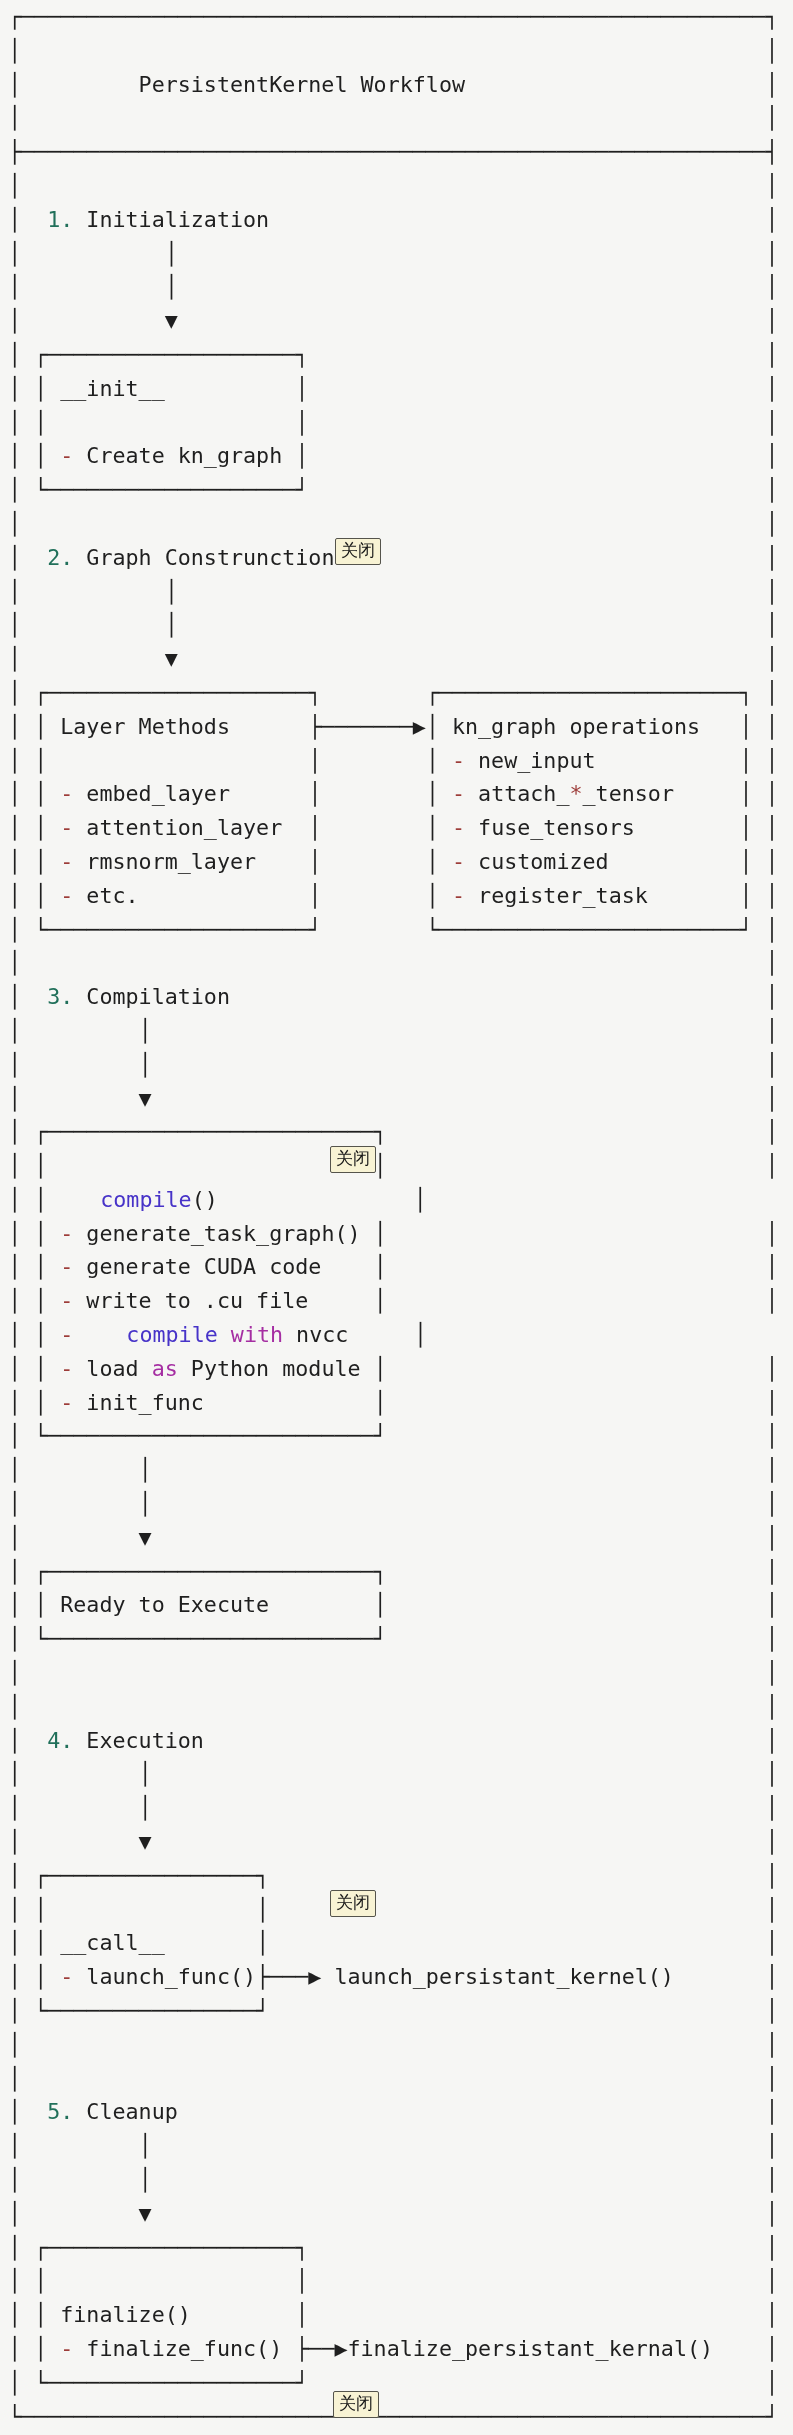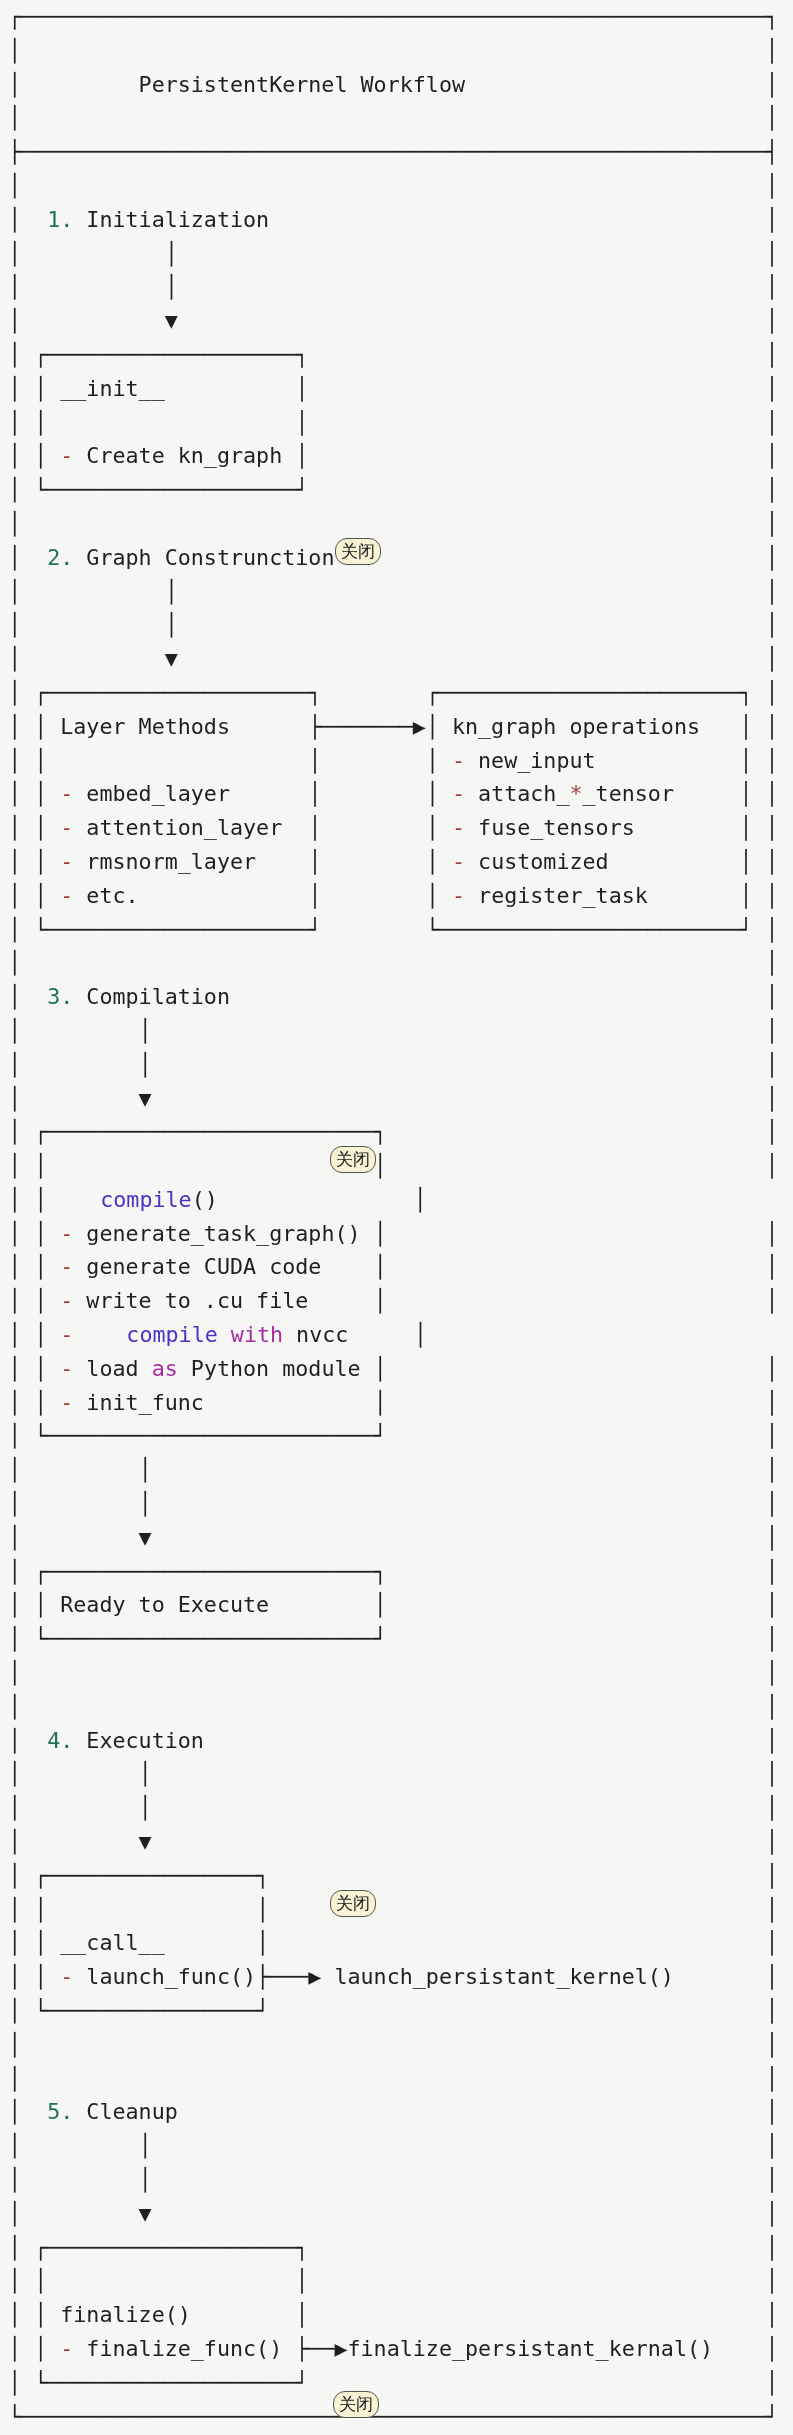--- a/index.html
+++ b/index.html
@@ -6,23 +6,23 @@
   .stage{position:relative;width:793px;height:2435px;background:#f6f6f4;overflow:hidden;}
   pre.art{margin:0;padding:0 0 0 8px;font-family:"DejaVu Sans Mono","Liberation Mono",monospace;
           font-size:21.7px;line-height:33.8px;letter-spacing:0;color:var(--text,#1f1f1f);}
   pre.art .row{height:33.8px;white-space:pre;}
   .d{color:var(--text,#1f1f1f);}
   .g{color:var(--green,#21705a);}
   .r{color:var(--red,#9d3c39);}
   .f{color:var(--func,#4733c8);margin-left:40px;}
   .k{color:var(--keyword,#a52ea2);margin-top:44px;}
   button.badge{position:absolute;box-sizing:border-box;display:inline-block;
-      font-family:Liberation Sans, sans-serif;font-size:17px;line-height:1;
+      font-family:Liberation Mono, monospace;font-size:17px;line-height:1;
       padding:4px 5px;background:var(--badgeBg,#f8f3d4);border:1px solid var(--badgeBorder,#55544c);
-      color:var(--badgeText,#151515);border-radius:12px;cursor:pointer;margin:0;}
+      color:var(--badgeText,#151515);border-radius:2px;cursor:pointer;margin:0;}
 </style>
 </head>
 <body>
 
 <div class="stage" style="background: rgb(246, 246, 244);">
   <pre class="art"><div class="row"><span class="d">┌</span><span class="d">─────────────────────────────────────────────────────────</span><span class="d">┐</span></div><div class="row"><span class="d">│</span><span class="d">                                                         </span><span class="d">│</span></div><div class="row"><span class="d">│         PersistentKernel Workflow</span><span class="d">                       </span><span class="d">│</span></div><div class="row"><span class="d">│</span><span class="d">                                                         </span><span class="d">│</span></div><div class="row"><span class="d">├</span><span class="d">─────────────────────────────────────────────────────────</span><span class="d">┤</span></div><div class="row"><span class="d">│</span><span class="d">                                                         </span><span class="d">│</span></div><div class="row"><span class="d">│  </span><span class="g">1.</span><span class="d"> Initialization</span><span class="d">                                      </span><span class="d">│</span></div><div class="row"><span class="d">│           │</span><span class="d">                                             </span><span class="d">│</span></div><div class="row"><span class="d">│           │</span><span class="d">                                             </span><span class="d">│</span></div><div class="row"><span class="d">│           ▼</span><span class="d">                                             </span><span class="d">│</span></div><div class="row"><span class="d">│ ┌───────────────────┐</span><span class="d">                                   </span><span class="d">│</span></div><div class="row"><span class="d">│ │ __init__          │</span><span class="d">                                   </span><span class="d">│</span></div><div class="row"><span class="d">│ │                   │</span><span class="d">                                   </span><span class="d">│</span></div><div class="row"><span class="d">│ │ </span><span class="r">-</span><span class="d"> Create kn_graph │</span><span class="d">                                   </span><span class="d">│</span></div><div class="row"><span class="d">│ └───────────────────┘</span><span class="d">                                   </span><span class="d">│</span></div><div class="row"><span class="d">│</span><span class="d">                                                         </span><span class="d">│</span></div><div class="row"><span class="d">│  </span><span class="g">2.</span><span class="d"> Graph Construnction</span><span class="d">                                 </span><span class="d">│</span></div><div class="row"><span class="d">│           │</span><span class="d">                                             </span><span class="d">│</span></div><div class="row"><span class="d">│           │</span><span class="d">                                             </span><span class="d">│</span></div><div class="row"><span class="d">│           ▼</span><span class="d">                                             </span><span class="d">│</span></div><div class="row"><span class="d">│ ┌────────────────────┐        ┌───────────────────────┐ </span><span class="d">│</span></div><div class="row"><span class="d">│ │ Layer Methods      ├───────▶</span><span class="d">│ kn_graph operations   │ </span><span class="d">│</span></div><div class="row"><span class="d">│ │                    │        │ </span><span class="r">-</span><span class="d"> new_input</span><span class="d">           │ </span><span class="d">│</span></div><div class="row"><span class="d">│ │ </span><span class="r">-</span><span class="d"> embed_layer      │        │ </span><span class="r">-</span><span class="d"> attach_</span><span class="r">*</span><span class="d">_tensor     │ </span><span class="d">│</span></div><div class="row"><span class="d">│ │ </span><span class="r">-</span><span class="d"> attention_layer  │        │ </span><span class="r">-</span><span class="d"> fuse_tensors        │ </span><span class="d">│</span></div><div class="row"><span class="d">│ │ </span><span class="r">-</span><span class="d"> rmsnorm_layer    │        │ </span><span class="r">-</span><span class="d"> customized          │ </span><span class="d">│</span></div><div class="row"><span class="d">│ │ </span><span class="r">-</span><span class="d"> etc.             │        │ </span><span class="r">-</span><span class="d"> register_task       │ </span><span class="d">│</span></div><div class="row"><span class="d">│ └────────────────────┘        └───────────────────────┘ </span><span class="d">│</span></div><div class="row"><span class="d">│</span><span class="d">                                                         </span><span class="d">│</span></div><div class="row"><span class="d">│  </span><span class="g">3.</span><span class="d"> Compilation</span><span class="d">                                         </span><span class="d">│</span></div><div class="row"><span class="d">│         │</span><span class="d">                                               </span><span class="d">│</span></div><div class="row"><span class="d">│         │</span><span class="d">                                               </span><span class="d">│</span></div><div class="row"><span class="d">│         ▼</span><span class="d">                                               </span><span class="d">│</span></div><div class="row"><span class="d">│ ┌─────────────────────────┐</span><span class="d">                             </span><span class="d">│</span></div><div class="row"><span class="d">│ │                         │</span><span class="d">                             </span><span class="d">│</span></div><div class="row"><span class="d">│ │ </span><span class="f">compile</span><span class="d">()               │</span><span class="d">                             </span><span class="d">│</span></div><div class="row"><span class="d">│ │ </span><span class="r">-</span><span class="d"> generate_task_graph() │</span><span class="d">                             </span><span class="d">│</span></div><div class="row"><span class="d">│ │ </span><span class="r">-</span><span class="d"> generate CUDA code    │</span><span class="d">                             </span><span class="d">│</span></div><div class="row"><span class="d">│ │ </span><span class="r">-</span><span class="d"> write to .cu file     │</span><span class="d">                             </span><span class="d">│</span></div><div class="row"><span class="d">│ │ </span><span class="r">-</span><span class="d"> </span><span class="f">compile</span><span class="d"> </span><span class="k">with</span><span class="d"> nvcc     │</span><span class="d">                             </span><span class="d">│</span></div><div class="row"><span class="d">│ │ </span><span class="r">-</span><span class="d"> load </span><span class="k">as</span><span class="d"> Python module │</span><span class="d">                             </span><span class="d">│</span></div><div class="row"><span class="d">│ │ </span><span class="r">-</span><span class="d"> init_func             │</span><span class="d">                             </span><span class="d">│</span></div><div class="row"><span class="d">│ └─────────────────────────┘</span><span class="d">                             </span><span class="d">│</span></div><div class="row"><span class="d">│         │</span><span class="d">                                               </span><span class="d">│</span></div><div class="row"><span class="d">│         │</span><span class="d">                                               </span><span class="d">│</span></div><div class="row"><span class="d">│         ▼</span><span class="d">                                               </span><span class="d">│</span></div><div class="row"><span class="d">│ ┌─────────────────────────┐</span><span class="d">                             </span><span class="d">│</span></div><div class="row"><span class="d">│ │ Ready to Execute        │</span><span class="d">                             </span><span class="d">│</span></div><div class="row"><span class="d">│ └─────────────────────────┘</span><span class="d">                             </span><span class="d">│</span></div><div class="row"><span class="d">│</span><span class="d">                                                         </span><span class="d">│</span></div><div class="row"><span class="d">│</span><span class="d">                                                         </span><span class="d">│</span></div><div class="row"><span class="d">│  </span><span class="g">4.</span><span class="d"> Execution</span><span class="d">                                           </span><span class="d">│</span></div><div class="row"><span class="d">│         │</span><span class="d">                                               </span><span class="d">│</span></div><div class="row"><span class="d">│         │</span><span class="d">                                               </span><span class="d">│</span></div><div class="row"><span class="d">│         ▼</span><span class="d">                                               </span><span class="d">│</span></div><div class="row"><span class="d">│ ┌────────────────┐</span><span class="d">                                      </span><span class="d">│</span></div><div class="row"><span class="d">│ │                │</span><span class="d">                                      </span><span class="d">│</span></div><div class="row"><span class="d">│ │ __call__       │</span><span class="d">                                      </span><span class="d">│</span></div><div class="row"><span class="d">│ │ </span><span class="r">-</span><span class="d"> launch_func()├───▶ launch_persistant_kernel()</span><span class="d">       </span><span class="d">│</span></div><div class="row"><span class="d">│ └────────────────┘</span><span class="d">                                      </span><span class="d">│</span></div><div class="row"><span class="d">│</span><span class="d">                                                         </span><span class="d">│</span></div><div class="row"><span class="d">│</span><span class="d">                                                         </span><span class="d">│</span></div><div class="row"><span class="d">│  </span><span class="g">5.</span><span class="d"> Cleanup</span><span class="d">                                             </span><span class="d">│</span></div><div class="row"><span class="d">│         │</span><span class="d">                                               </span><span class="d">│</span></div><div class="row"><span class="d">│         │</span><span class="d">                                               </span><span class="d">│</span></div><div class="row"><span class="d">│         ▼</span><span class="d">                                               </span><span class="d">│</span></div><div class="row"><span class="d">│ ┌───────────────────┐</span><span class="d">                                   </span><span class="d">│</span></div><div class="row"><span class="d">│ │                   │</span><span class="d">                                   </span><span class="d">│</span></div><div class="row"><span class="d">│ │ finalize()        │</span><span class="d">                                   </span><span class="d">│</span></div><div class="row"><span class="d">│ │ </span><span class="r">-</span><span class="d"> finalize_func() ├──▶finalize_persistant_kernal()</span><span class="d">    </span><span class="d">│</span></div><div class="row"><span class="d">│ └───────────────────┘</span><span class="d">                                   </span><span class="d">│</span></div><div class="row"><span class="d">└</span><span class="d">─────────────────────────────────────────────────────────</span><span class="d">┘</span></div></pre>
 <button class="badge" style="left: 335px; top: 538px;">关闭</button>
     <button class="badge" style="left: 330px; top: 1146px;">关闭</button>
     <button class="badge" style="left: 330px; top: 1890px;">关闭</button>
     <button class="badge" style="left: 333px; top: 2391px;">关闭</button>

